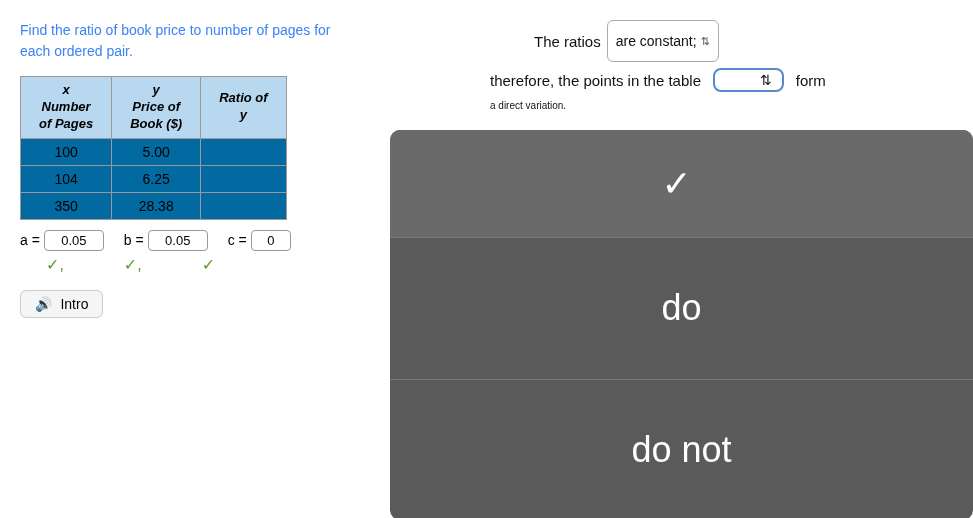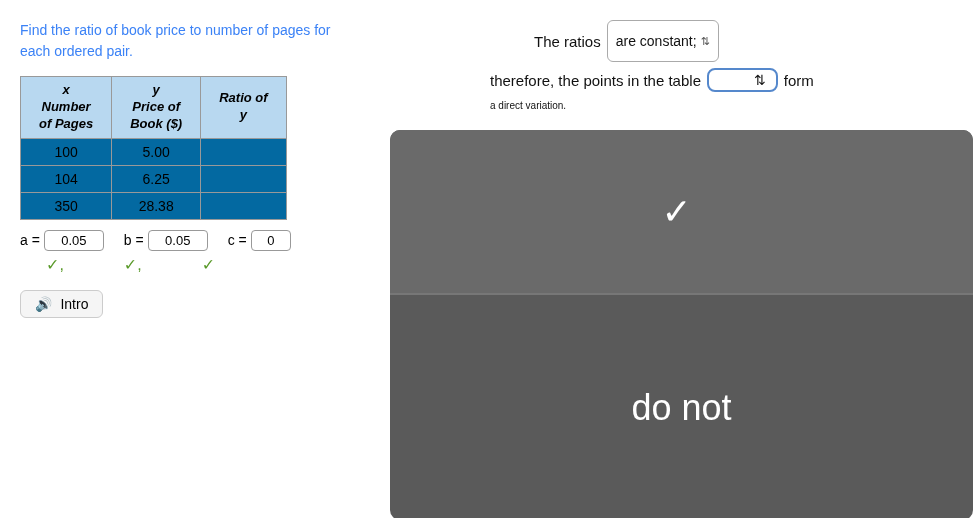--- a/index.html
+++ b/index.html
@@ -140,21 +140,21 @@
     }
 
     .dropdown-pill .arrow {
       font-size: 11px;
       color: #555;
     }
 
     .therefore-row {
       display: flex;
       align-items: center;
-      gap: 6px;
+      gap: 12px;
       font-size: 15px;
       margin-bottom: 8px;
       flex-wrap: wrap;
       margin-top: 6px;
     }
 
     .dropdown-box {
       border: 2px solid #5588cc;
       border-radius: 8px;
       padding: 2px 10px;
@@ -335,19 +335,22 @@
 </div>
 
 <div class="dropdown-overlay">
 
   <div class="dropdown-option selected" style="flex:1; border-radius: 10px 10px 0 0;">
     <span class="checkmark-selected">✓</span>
   </div>
 
   <div class="divider-line"></div>
 
+  <div class="dropdown-option" style="flex:1.5;">
+    <span class="dropdown-option-text">do</span>
+  </div>
 
   <div class="divider-line"></div>
 
   <div class="dropdown-option" style="flex:1.5; border-radius: 0 0 10px 10px;">
     <span class="dropdown-option-text">do not</span>
   </div>
 </div>
 
 </body></html>

